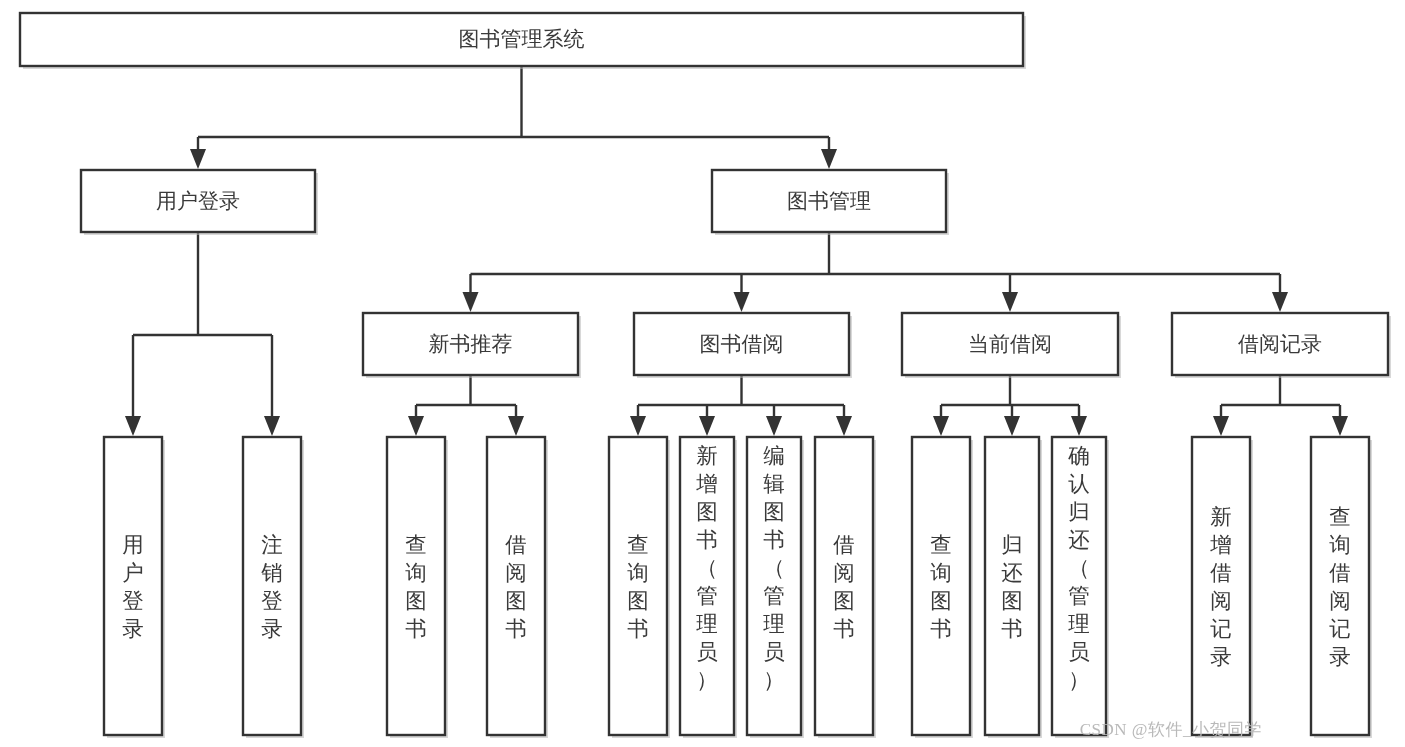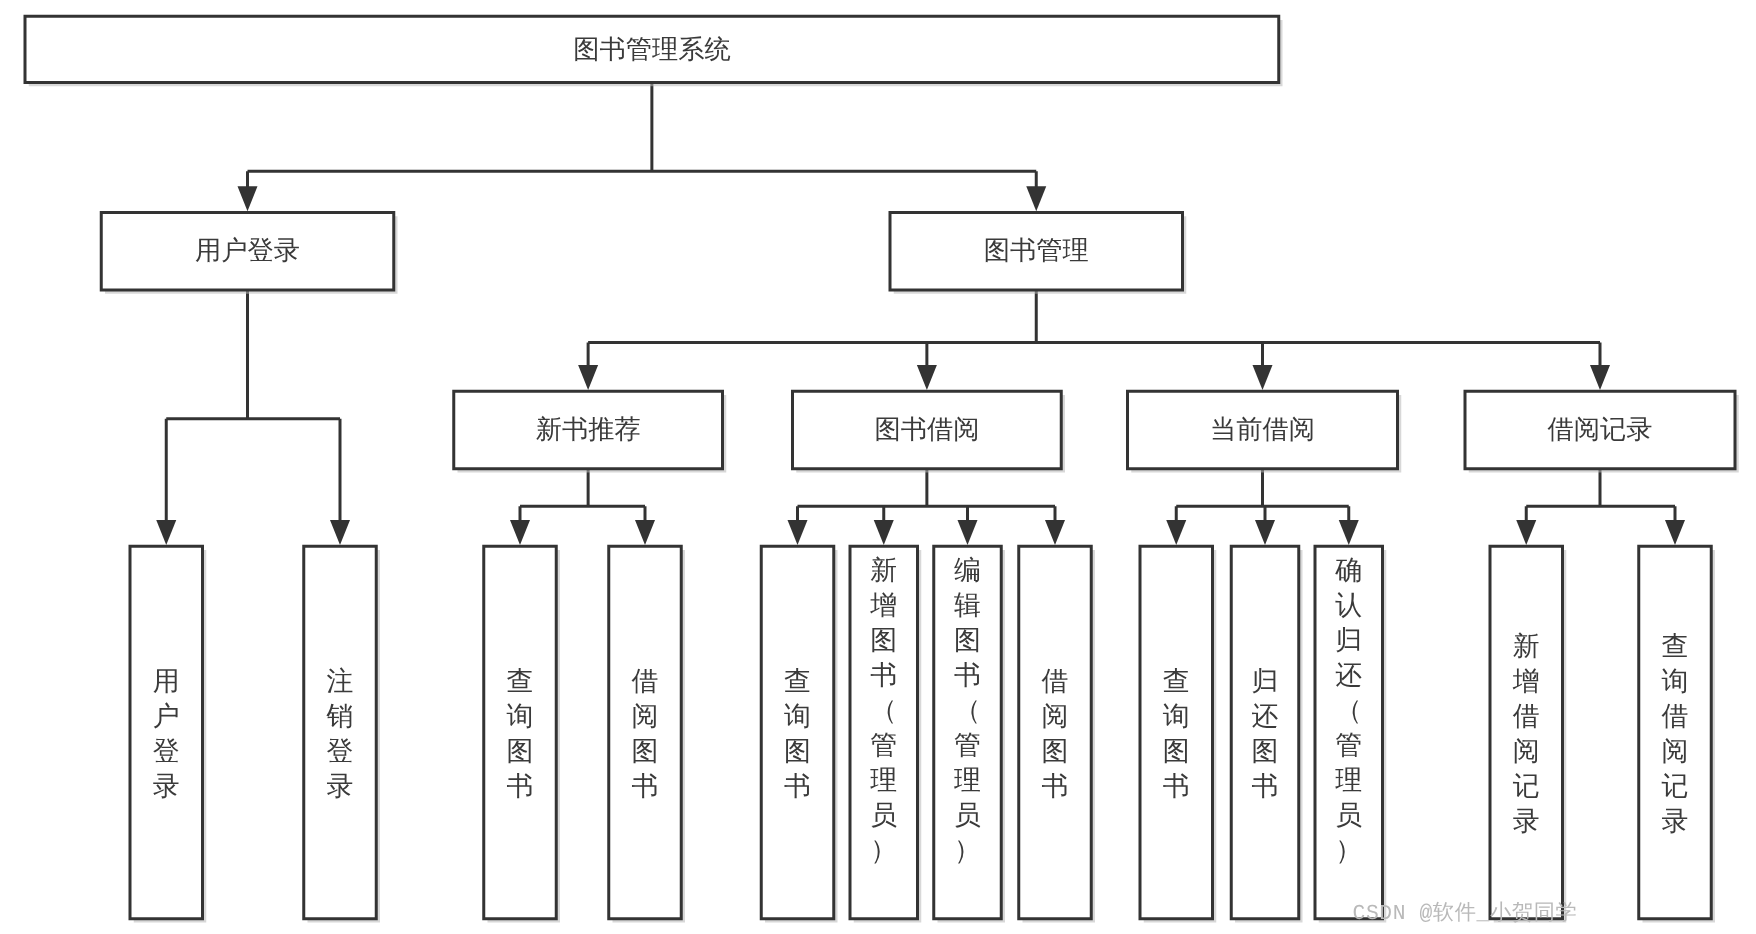--- a/index.html
+++ b/index.html
@@ -55,21 +55,21 @@
   .arrow-head {
     fill: #333333;
     stroke: none;
   }
   .watermark {
     position: absolute;
     right: 8px;
     bottom: 6px;
     color: #b9b9b9;
     font-size: 17px;
-    font-family: Liberation Mono, monospace;
+    font-family: Liberation Serif, serif;
     letter-spacing: 0.5px;
     white-space: nowrap;
     user-select: none;
   }
 </style>
 </head>
 <body>
 
 <div id="diagram-root">
   <svg class="diagram" viewBox="0 0 1405 747" xmlns="http://www.w3.org/2000/svg">

